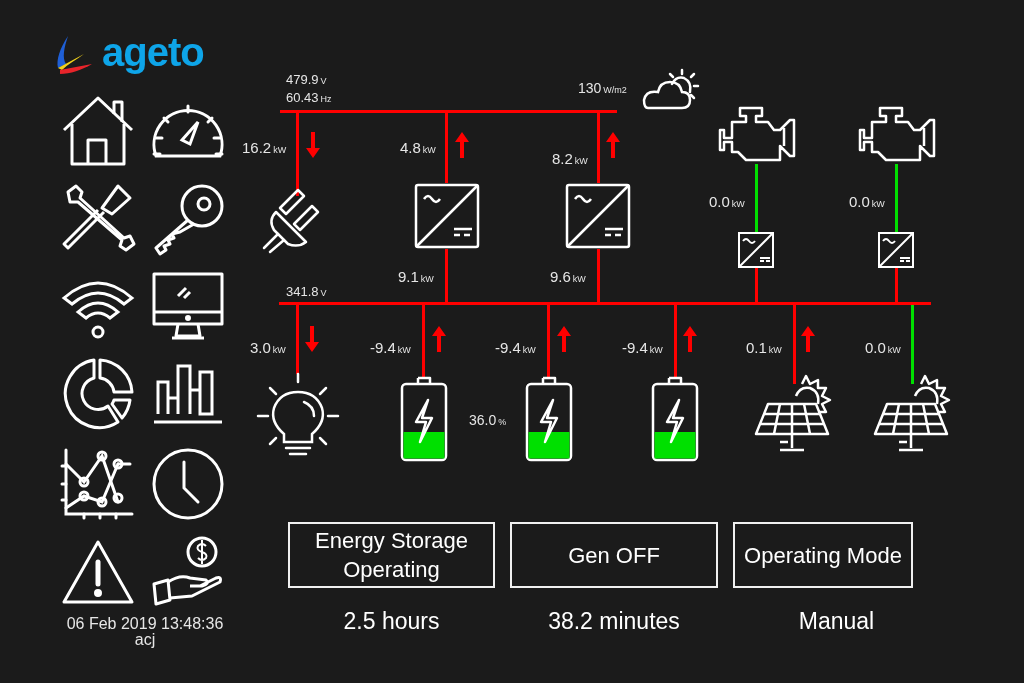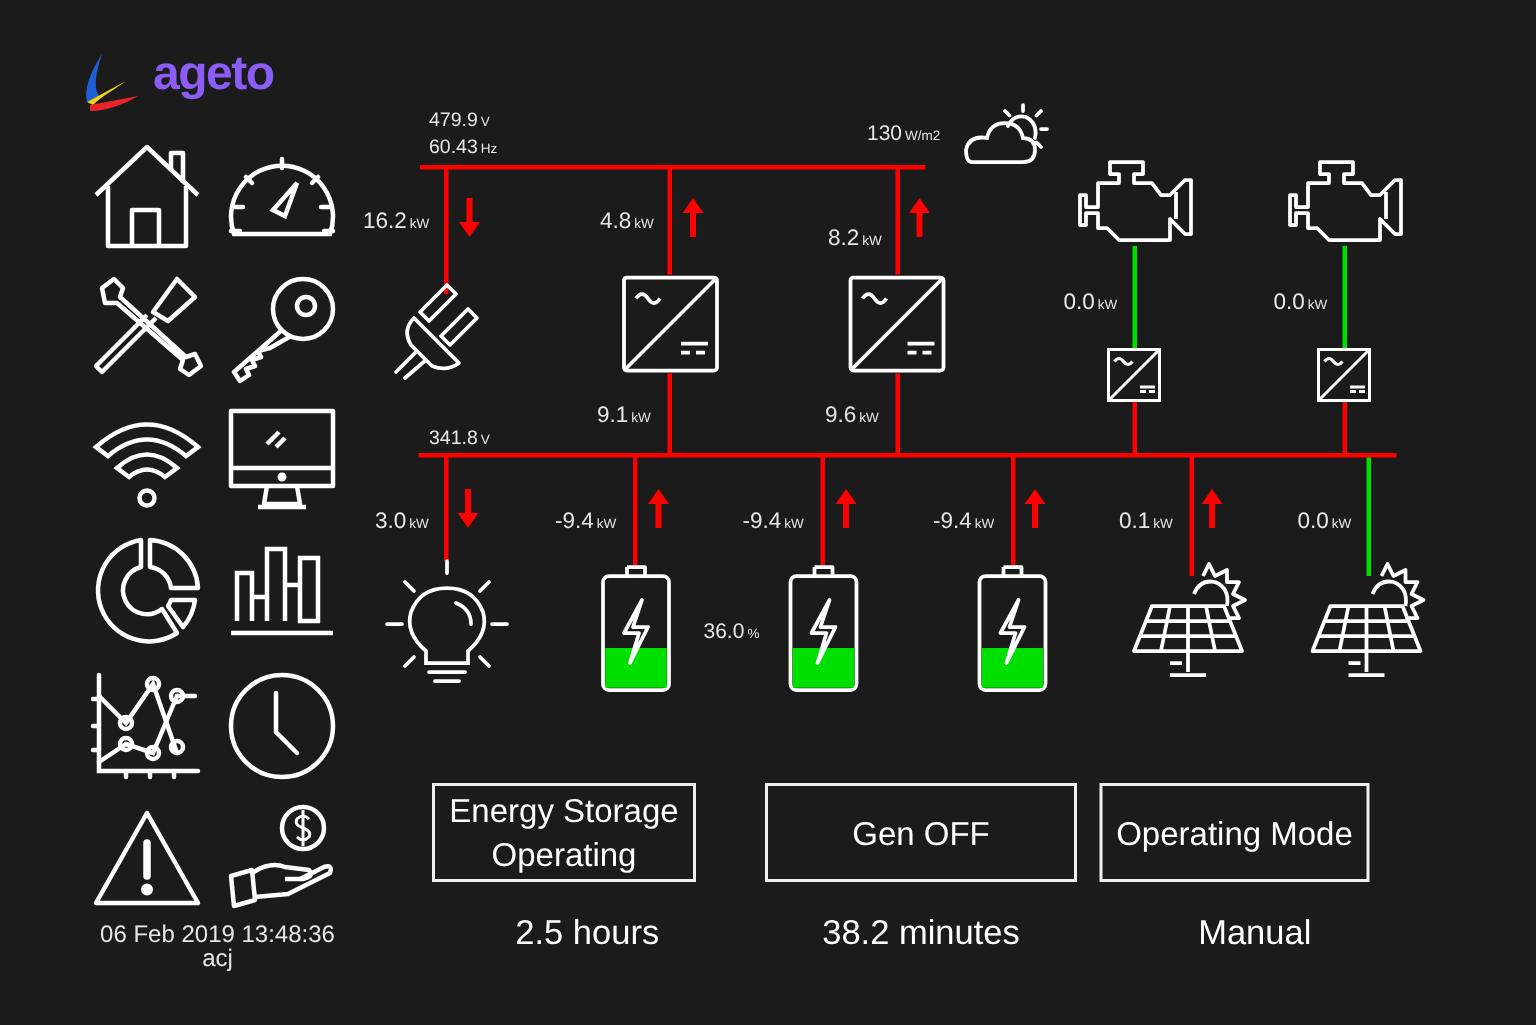--- a/index.html
+++ b/index.html
@@ -1,19 +1,19 @@
 <!DOCTYPE html>
 <html><head>
 <meta charset="utf-8">
 <style>
   html,body{margin:0;padding:0;}
   body{width:1024px;height:683px;background:#1b1b1b;position:relative;overflow:hidden;font-family:"Liberation Sans",sans-serif;color:#fff;}
   .abs{position:absolute;}
   .logo{left:54px;top:34px;width:180px;height:50px;}
-  .logo-text{position:absolute;left:48px;top:-4px;font-size:32px;font-weight:bold;letter-spacing:-1px;color:#8b5cf6;}
+  .logo-text{position:absolute;left:48px;top:-4px;font-size:40px;font-weight:bold;letter-spacing:-1px;color:#0ea5e9;}
   .navicon{position:absolute;width:76px;height:76px;cursor:pointer;}
   .navicon svg{width:100%;height:100%;}
   .meta{position:absolute;left:60px;width:170px;text-align:center;font-size:16px;color:#e6e6e6;line-height:16px;}
   .lbl{position:absolute;font-size:15px;color:#e6e6e6;white-space:nowrap;}
   .lbl .u{font-size:9px;margin-left:2px;}
   .line-r{position:absolute;background:#ff0000;}
   .line-g{position:absolute;background:#00e000;}
   .arrow{position:absolute;width:14px;height:26px;}
   .icon{position:absolute;}
   .icon svg{width:100%;height:100%;overflow:visible;}
@@ -315,21 +315,21 @@
 <div class="icon" style="left:873px;top:374px;width:80px;height:80px">
   <svg viewBox="0 0 80 80" fill="none" stroke="#fff" stroke-width="2.5" stroke-linejoin="round">
     <path d="M48 10 L52 2 L56 10 L64 6 L64 14 L72 14 L68 22 L76 26 L68 30 L72 38 L64 38"></path>
     <path d="M42 22 Q46 12 56 14 Q66 18 64 30"></path>
     <path d="M14 30 H62 L74 60 H2 Z"></path>
     <path d="M10 40 H66 M6 50 H70 M26 30 L20 60 M38 30 V60 M50 30 L56 60"></path>
     <path d="M38 60 V74 M26 76 H50 M26 68 H34"></path>
   </svg>
 </div>
 
-<div class="infobox" style="left:288px;width:176px">
+<div class="infobox" style="left:288px;width:207px">
   <div>
       <div>Energy Storage</div>
       <div>Operating</div>
     </div>
 </div>
 <div class="infoval" style="left:288px;width:207px">2.5 hours</div>
 
 <div class="infobox" style="left:510px;width:208px">
   <div>
       <div>Gen OFF</div>

